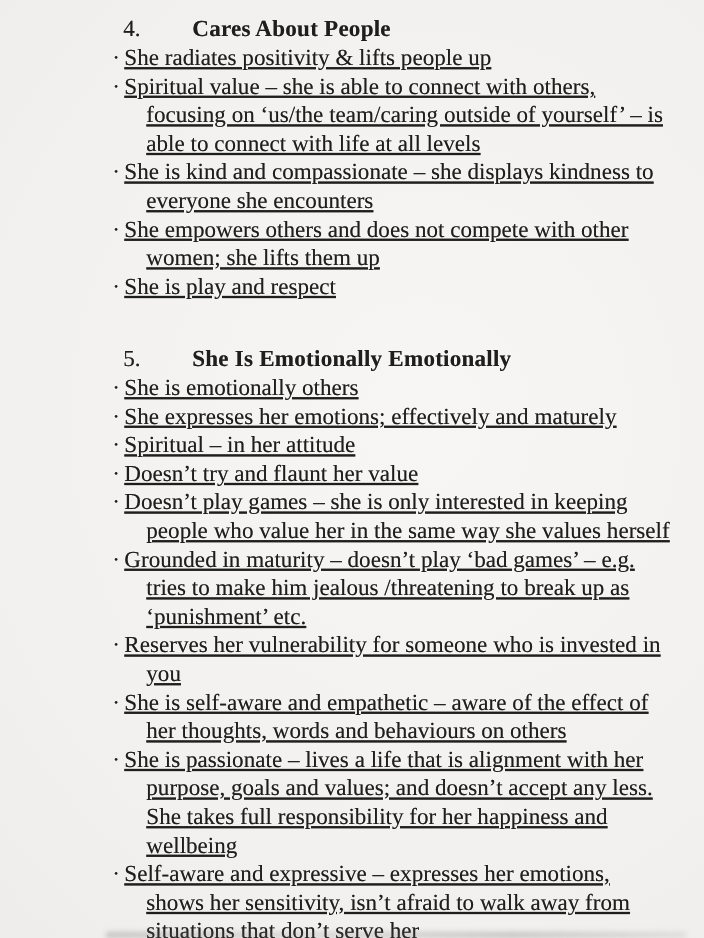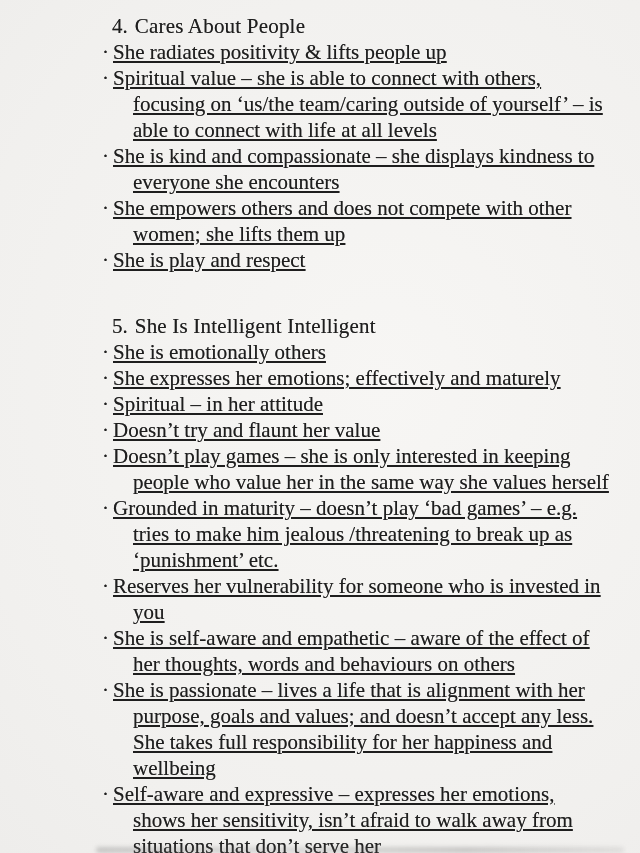--- a/index.html
+++ b/index.html
@@ -15,21 +15,21 @@
   .page {
     padding: 13px 0 0 102px;
     margin-right: -10px;
     font-size: 21px;
     line-height: 26px;
     filter: blur(0.4px);
     text-shadow: 0 0 0.6px rgba(25,25,25,0.55);
   }
   .heading { padding-left: 10px; }
   .heading .num { margin-right: 7px; }
-  .heading .ttl { font-weight: 400; letter-spacing: 0.2px; }
+  .heading .ttl { font-weight: 700; letter-spacing: 0.2px; margin-left: 40px; }
   .section--gap { margin-top: 40px; }
   .item { padding-left: 31px; text-indent: -31px; }
   .item .dot { margin-right: 4px; }
   .item .txt { white-space: pre-line; text-decoration: underline; }
   .cutoff {
     position: absolute;
     left: 96px;
     top: 847px;
     width: 528px;
     height: 6px;
@@ -59,21 +59,21 @@
         <div class="item"><span class="dot">·</span><span class="txt">She is kind and compassionate – she displays kindness to
 everyone she encounters</span></div>
         <div class="item"><span class="dot">·</span><span class="txt">She empowers others and does not compete with other
 women; she lifts them up</span></div>
         <div class="item"><span class="dot">·</span><span class="txt">She is play and respect</span></div>
       </div>
   </section>
 
   <section class="section section--gap">
     <div class="heading">
-      <span class="num">5.</span><span class="ttl">She Is Intelligent Intelligent</span>
+      <span class="num">5.</span><span class="ttl">She Is Emotionally Emotionally</span>
     </div>
     <div class="items">
         <div class="item"><span class="dot">·</span><span class="txt">She is emotionally others</span></div>
         <div class="item"><span class="dot">·</span><span class="txt">She expresses her emotions; effectively and maturely</span></div>
         <div class="item"><span class="dot">·</span><span class="txt">Spiritual – in her attitude</span></div>
         <div class="item"><span class="dot">·</span><span class="txt">Doesn’t try and flaunt her value</span></div>
         <div class="item"><span class="dot">·</span><span class="txt">Doesn’t play games – she is only interested in keeping
 people who value her in the same way she values herself</span></div>
         <div class="item"><span class="dot">·</span><span class="txt">Grounded in maturity – doesn’t play ‘bad games’ – e.g.
 tries to make him jealous /threatening to break up as

